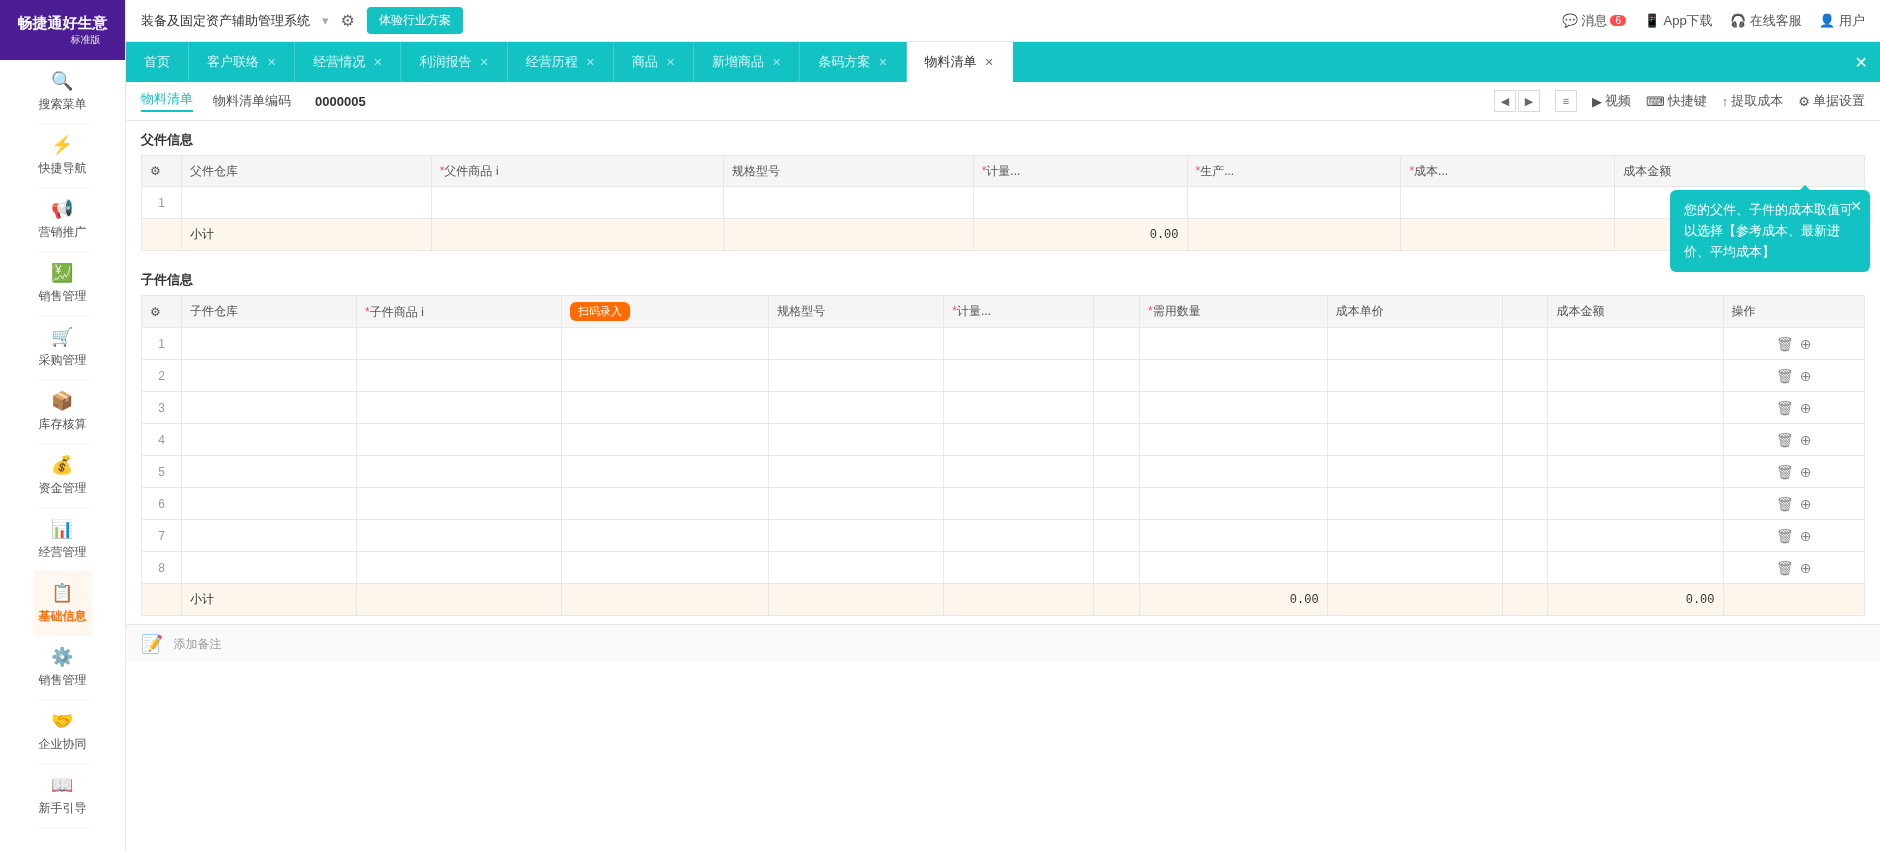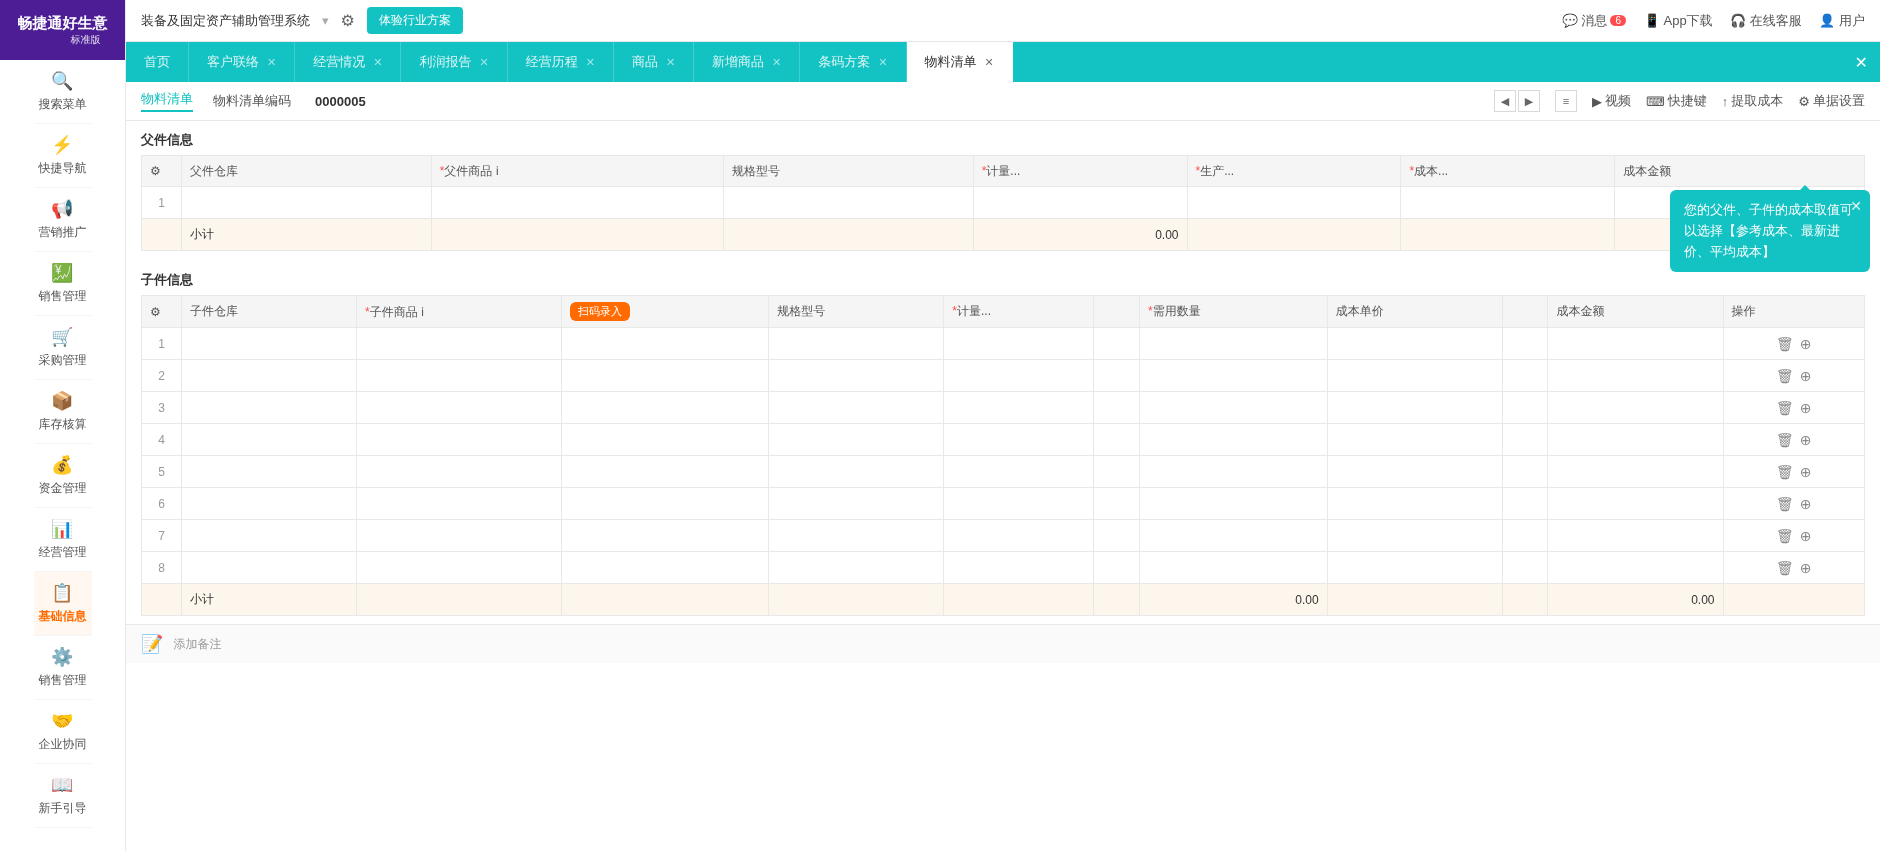--- a/index.html
+++ b/index.html
@@ -223,20 +223,21 @@
     .data-table td {
       border: 1px solid #e8e8e8;
       padding: 5px 8px;
       height: 32px;
       background: #fff;
     }
     .subtotal-row td {
       background: #fdf6ec !important;
       color: #333;
       font-weight: normal;
+      font-family: Liberation Mono, monospace;
     }
     .required-star { color: #ff4d4f; }
     .col-num { width: 40px; text-align: center; color: #999; }
     .th-settings { width: 36px; text-align: center; }
     .amount-col { text-align: right; }
 
     .scan-btn {
       background: #ff6b00;
       color: #fff;
       border: none;

